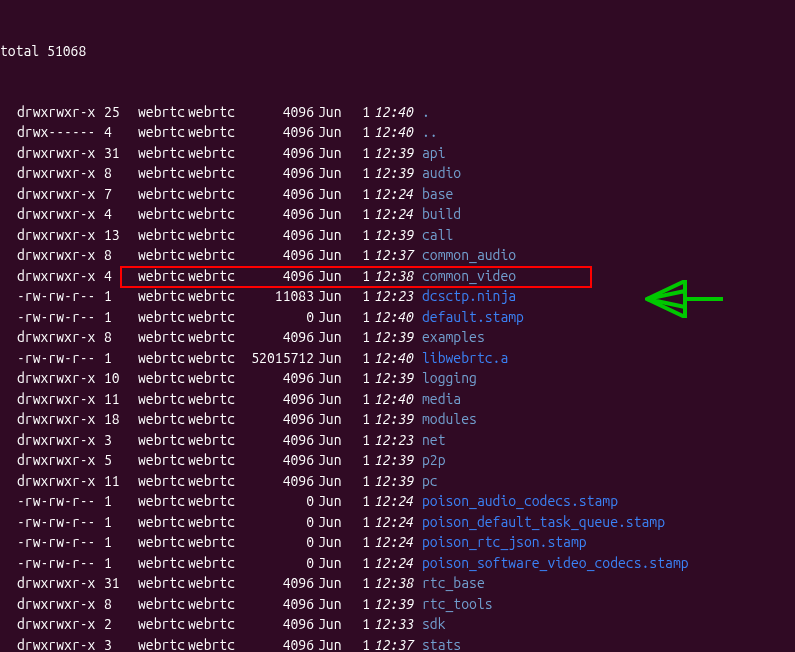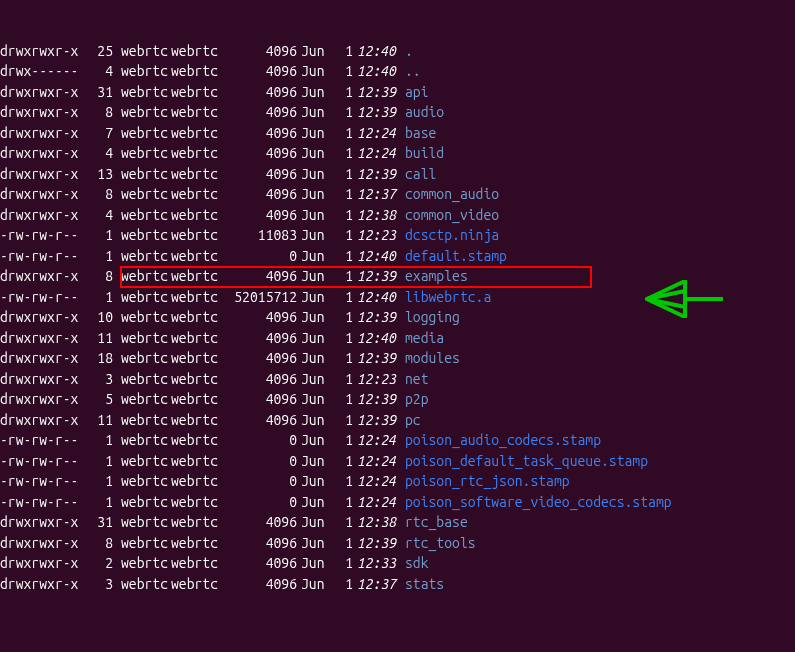--- a/index.html
+++ b/index.html
@@ -26,22 +26,22 @@
     .row {
       height: 20.5px;
       line-height: 20.5px;
     }
     .dir-name {
       color: #729fcf;
     }
     .file-name {
       color: #3b82f6;
     }
-    .perms { display: inline-block; width: 87px; }
-    .links { display: inline-block; width: 26px; text-align: right; }
+    .perms { display: inline-block; width: 87px; margin-left: 17px; }
+    .links { display: inline-block; width: 26px; text-align: left; }
     .owner { display: inline-block; width: 56px; padding-left: 8px; }
     .group { display: inline-block; width: 56px; padding-left: 2px; }
     .size  { display: inline-block; width: 72px; text-align: right; }
     .month { display: inline-block; width: 32px; padding-left: 4px; }
     .day   { display: inline-block; width: 24px; text-align: right; }
     .time  { display: inline-block; width: 48px; padding-left: 4px; font-style: italic; }
     .name  { padding-left: 4px; }
     
     .highlight-box {
       position: absolute;
@@ -50,20 +50,21 @@
     }
     .arrow {
       position: absolute;
       pointer-events: none;
     }
   </style>
 </head>
 <body>
 
 <div class="terminal">
+  <div class="row">total 51068</div>
   <div id="listing"><div class="row"><span class="perms">drwxrwxr-x</span><span class="links">25</span><span class="owner">webrtc</span><span class="group">webrtc</span><span class="size">4096</span><span class="month">Jun</span><span class="day">1</span><span class="time">12:40</span><span class="name dir-name">.</span></div><div class="row"><span class="perms">drwx------</span><span class="links">4</span><span class="owner">webrtc</span><span class="group">webrtc</span><span class="size">4096</span><span class="month">Jun</span><span class="day">1</span><span class="time">12:40</span><span class="name dir-name">..</span></div><div class="row"><span class="perms">drwxrwxr-x</span><span class="links">31</span><span class="owner">webrtc</span><span class="group">webrtc</span><span class="size">4096</span><span class="month">Jun</span><span class="day">1</span><span class="time">12:39</span><span class="name dir-name">api</span></div><div class="row"><span class="perms">drwxrwxr-x</span><span class="links">8</span><span class="owner">webrtc</span><span class="group">webrtc</span><span class="size">4096</span><span class="month">Jun</span><span class="day">1</span><span class="time">12:39</span><span class="name dir-name">audio</span></div><div class="row"><span class="perms">drwxrwxr-x</span><span class="links">7</span><span class="owner">webrtc</span><span class="group">webrtc</span><span class="size">4096</span><span class="month">Jun</span><span class="day">1</span><span class="time">12:24</span><span class="name dir-name">base</span></div><div class="row"><span class="perms">drwxrwxr-x</span><span class="links">4</span><span class="owner">webrtc</span><span class="group">webrtc</span><span class="size">4096</span><span class="month">Jun</span><span class="day">1</span><span class="time">12:24</span><span class="name dir-name">build</span></div><div class="row"><span class="perms">drwxrwxr-x</span><span class="links">13</span><span class="owner">webrtc</span><span class="group">webrtc</span><span class="size">4096</span><span class="month">Jun</span><span class="day">1</span><span class="time">12:39</span><span class="name dir-name">call</span></div><div class="row"><span class="perms">drwxrwxr-x</span><span class="links">8</span><span class="owner">webrtc</span><span class="group">webrtc</span><span class="size">4096</span><span class="month">Jun</span><span class="day">1</span><span class="time">12:37</span><span class="name dir-name">common_audio</span></div><div class="row"><span class="perms">drwxrwxr-x</span><span class="links">4</span><span class="owner">webrtc</span><span class="group">webrtc</span><span class="size">4096</span><span class="month">Jun</span><span class="day">1</span><span class="time">12:38</span><span class="name dir-name">common_video</span></div><div class="row"><span class="perms">-rw-rw-r--</span><span class="links">1</span><span class="owner">webrtc</span><span class="group">webrtc</span><span class="size">11083</span><span class="month">Jun</span><span class="day">1</span><span class="time">12:23</span><span class="name file-name">dcsctp.ninja</span></div><div class="row"><span class="perms">-rw-rw-r--</span><span class="links">1</span><span class="owner">webrtc</span><span class="group">webrtc</span><span class="size">0</span><span class="month">Jun</span><span class="day">1</span><span class="time">12:40</span><span class="name file-name">default.stamp</span></div><div class="row"><span class="perms">drwxrwxr-x</span><span class="links">8</span><span class="owner">webrtc</span><span class="group">webrtc</span><span class="size">4096</span><span class="month">Jun</span><span class="day">1</span><span class="time">12:39</span><span class="name dir-name">examples</span></div><div class="row"><span class="perms">-rw-rw-r--</span><span class="links">1</span><span class="owner">webrtc</span><span class="group">webrtc</span><span class="size">52015712</span><span class="month">Jun</span><span class="day">1</span><span class="time">12:40</span><span class="name file-name">libwebrtc.a</span></div><div class="row"><span class="perms">drwxrwxr-x</span><span class="links">10</span><span class="owner">webrtc</span><span class="group">webrtc</span><span class="size">4096</span><span class="month">Jun</span><span class="day">1</span><span class="time">12:39</span><span class="name dir-name">logging</span></div><div class="row"><span class="perms">drwxrwxr-x</span><span class="links">11</span><span class="owner">webrtc</span><span class="group">webrtc</span><span class="size">4096</span><span class="month">Jun</span><span class="day">1</span><span class="time">12:40</span><span class="name dir-name">media</span></div><div class="row"><span class="perms">drwxrwxr-x</span><span class="links">18</span><span class="owner">webrtc</span><span class="group">webrtc</span><span class="size">4096</span><span class="month">Jun</span><span class="day">1</span><span class="time">12:39</span><span class="name dir-name">modules</span></div><div class="row"><span class="perms">drwxrwxr-x</span><span class="links">3</span><span class="owner">webrtc</span><span class="group">webrtc</span><span class="size">4096</span><span class="month">Jun</span><span class="day">1</span><span class="time">12:23</span><span class="name dir-name">net</span></div><div class="row"><span class="perms">drwxrwxr-x</span><span class="links">5</span><span class="owner">webrtc</span><span class="group">webrtc</span><span class="size">4096</span><span class="month">Jun</span><span class="day">1</span><span class="time">12:39</span><span class="name dir-name">p2p</span></div><div class="row"><span class="perms">drwxrwxr-x</span><span class="links">11</span><span class="owner">webrtc</span><span class="group">webrtc</span><span class="size">4096</span><span class="month">Jun</span><span class="day">1</span><span class="time">12:39</span><span class="name dir-name">pc</span></div><div class="row"><span class="perms">-rw-rw-r--</span><span class="links">1</span><span class="owner">webrtc</span><span class="group">webrtc</span><span class="size">0</span><span class="month">Jun</span><span class="day">1</span><span class="time">12:24</span><span class="name file-name">poison_audio_codecs.stamp</span></div><div class="row"><span class="perms">-rw-rw-r--</span><span class="links">1</span><span class="owner">webrtc</span><span class="group">webrtc</span><span class="size">0</span><span class="month">Jun</span><span class="day">1</span><span class="time">12:24</span><span class="name file-name">poison_default_task_queue.stamp</span></div><div class="row"><span class="perms">-rw-rw-r--</span><span class="links">1</span><span class="owner">webrtc</span><span class="group">webrtc</span><span class="size">0</span><span class="month">Jun</span><span class="day">1</span><span class="time">12:24</span><span class="name file-name">poison_rtc_json.stamp</span></div><div class="row"><span class="perms">-rw-rw-r--</span><span class="links">1</span><span class="owner">webrtc</span><span class="group">webrtc</span><span class="size">0</span><span class="month">Jun</span><span class="day">1</span><span class="time">12:24</span><span class="name file-name">poison_software_video_codecs.stamp</span></div><div class="row"><span class="perms">drwxrwxr-x</span><span class="links">31</span><span class="owner">webrtc</span><span class="group">webrtc</span><span class="size">4096</span><span class="month">Jun</span><span class="day">1</span><span class="time">12:38</span><span class="name dir-name">rtc_base</span></div><div class="row"><span class="perms">drwxrwxr-x</span><span class="links">8</span><span class="owner">webrtc</span><span class="group">webrtc</span><span class="size">4096</span><span class="month">Jun</span><span class="day">1</span><span class="time">12:39</span><span class="name dir-name">rtc_tools</span></div><div class="row"><span class="perms">drwxrwxr-x</span><span class="links">2</span><span class="owner">webrtc</span><span class="group">webrtc</span><span class="size">4096</span><span class="month">Jun</span><span class="day">1</span><span class="time">12:33</span><span class="name dir-name">sdk</span></div><div class="row"><span class="perms">drwxrwxr-x</span><span class="links">3</span><span class="owner">webrtc</span><span class="group">webrtc</span><span class="size">4096</span><span class="month">Jun</span><span class="day">1</span><span class="time">12:37</span><span class="name dir-name">stats</span></div></div>
   <div id="hlbox" class="highlight-box" style="top: 266px; left: 120px; width: 472px; height: 22px;"></div>
   <div id="arrow" class="arrow" style="top: 260px; left: 614px;">
     <svg width="80" height="38" viewBox="0 0 80 38">
       <path d="M 78 19 L 40 19 L 40 11 L 2 19 L 40 27 L 40 19" stroke="#00c800" stroke-width="4" fill="none" stroke-linejoin="miter"></path>
       <path d="M 40 1 L 2 19 L 40 37 Z" stroke="#00c800" stroke-width="4" fill="none"></path>
     </svg>
   </div>
 </div>
 

